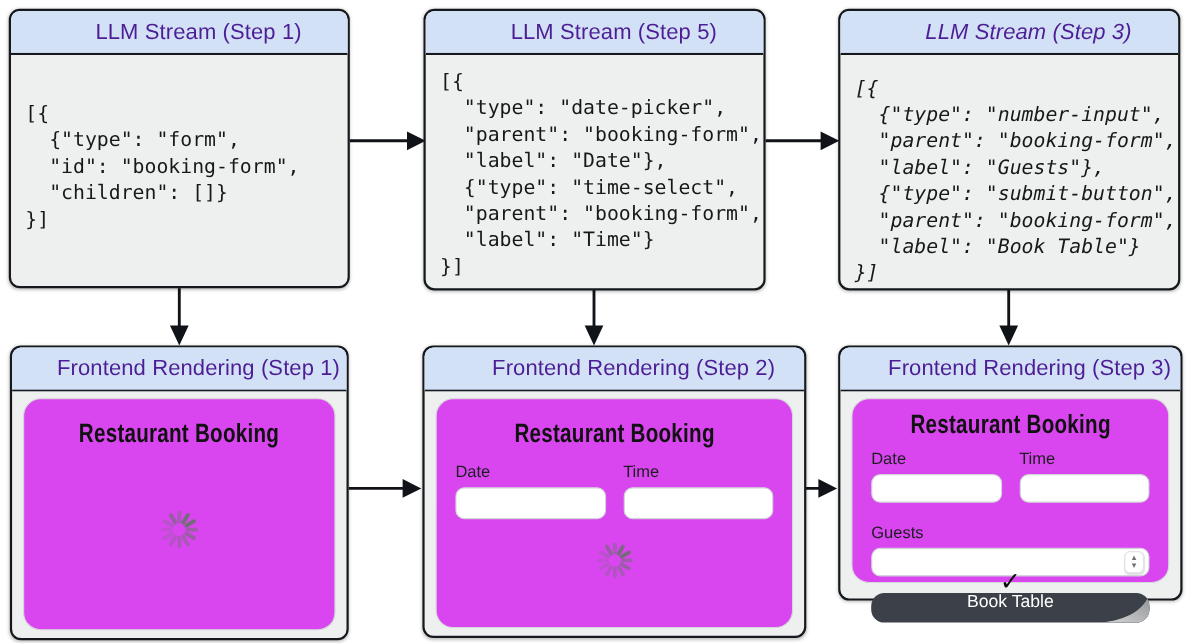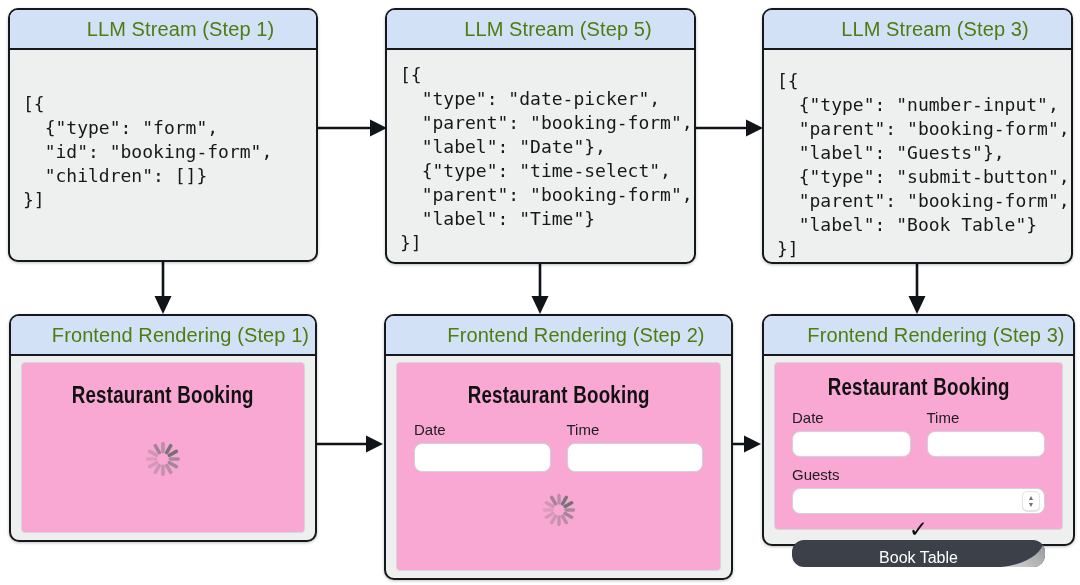--- a/index.html
+++ b/index.html
@@ -15,48 +15,48 @@
   html,body{background:#ffffff;}
   body{font-family:"Liberation Sans",sans-serif;color:#0c0d0e;}
   .canvas{position:relative;width:1080px;height:585px;background:#ffffff;overflow:hidden;}
 
   .connectors{position:absolute;left:0;top:0;width:1080px;height:585px;pointer-events:none;}
 
   .panel{position:absolute;background:var(--panel-body-bg);border:2px solid var(--border);
          border-radius:10px;box-shadow:0 1px 3px rgba(0,0,0,.25);}
   .panel-header{height:40px;background:var(--header-bg);border-bottom:2px solid var(--border);
          border-radius:8px 8px 0 0;display:flex;align-items:center;justify-content:center;
-         font-size:20px;letter-spacing:.1px;color:#4d7c0f;padding-left:35px;}
+         font-size:20px;letter-spacing:.1px;color:#4c1d95;padding-left:35px;}
   .code{margin:0;font-family:"DejaVu Sans Mono",monospace;font-size:18px;line-height:24px;
          color:#17181a;white-space:pre;padding-left:13px;}
   .code.pad1{padding-top:42px;}
   .code.pad2{padding-top:13px;}
   .code.pad3{padding-top:19px;}
 
-  .card{position:absolute;left:10px;right:10px;top:46px;bottom:7px;background:#f9a8d4;
-        border:1.5px solid var(--card-border);border-radius:4px;}
+  .card{position:absolute;left:10px;right:10px;top:46px;bottom:7px;background:#d946ef;
+        border:1.5px solid var(--card-border);border-radius:16px;}
   .card-inner{padding:12px 17px 0 17px;position:relative;height:100%;}
   .form-title{text-align:center;white-space:nowrap;font-size:24px;font-weight:700;
         color:#111;margin-top:6px;}
   .form-title .cond{display:inline-block;transform:scaleX(.78);letter-spacing:.3px;}
   .form-row{display:flex;gap:16px;margin-top:12px;}
   .form-field{flex:1;}
   .field-label{font-size:15px;color:#1c1d1f;margin-bottom:5px;}
   .input{height:29px;width:100%;background:#fff;border:1px solid var(--input-border);
         border-radius:8px;position:relative;}
   .input.small{height:26px;}
   .stepper{position:absolute;right:4px;top:50%;transform:translateY(-50%);
         width:18px;height:20px;background:#fff;border:1px solid #e2e3e5;border-radius:5px;
         box-shadow:0 1px 1px rgba(0,0,0,.12);display:flex;flex-direction:column;
         align-items:center;justify-content:center;color:#6f7276;}
   .stepper span{font-size:7px;line-height:7px;}
   .spinner-wrap{position:absolute;left:50%;transform:translate(-50%,-50%);}
-  .submit-btn{margin-top:26px;height:27px;width:100%;background:var(--button-bg);
+  .submit-btn{margin-top:15px;height:27px;width:100%;background:var(--button-bg);
         border:none;border-radius:12px;color:var(--button-text);font-size:16px;
-        font-family:"Liberation Sans",sans-serif;display:flex;align-items:flex-end;
+        font-family:"Liberation Sans",sans-serif;display:flex;align-items:flex-start;
         justify-content:center;position:relative;overflow:hidden;cursor:pointer;}
   .btn-curl{position:absolute;right:0;top:0;height:100%;}
   .check{position:absolute;left:50%;bottom:-12px;transform:translateX(-50%);
         font-family:"DejaVu Sans",sans-serif;font-size:23px;font-weight:700;color:#0b0b0b;
         line-height:1;}
 </style>
 </head>
 <body>
 
 <div class="canvas">
@@ -97,33 +97,33 @@
     <pre class="code pad2">[{
   "type": "date-picker",
   "parent": "booking-form",
   "label": "Date"},
   {"type": "time-select",
   "parent": "booking-form",
   "label": "Time"}
 }]</pre>
   </section>
 
-  <section class="panel" style="left:762px;top:8px;width:311px;height:256px;">
+  <section class="panel" style="left:762px;top:8px;width:311px;height:256px;font-style:italic;">
     <header class="panel-header">LLM Stream (Step 3)</header>
     <pre class="code pad3">[{
   {"type": "number-input",
   "parent": "booking-form",
   "label": "Guests"},
   {"type": "submit-button",
   "parent": "booking-form",
   "label": "Book Table"}
 }]</pre>
   </section>
 
-  <section class="panel" style="left:9px;top:314px;width:308px;height:228px;">
+  <section class="panel" style="left:9px;top:314px;width:308px;height:268px;">
     <header class="panel-header">Frontend Rendering (Step 1)</header>
     <div class="card">
       <div class="card-inner">
         <h2 class="form-title"><span class="cond">Restaurant Booking</span></h2>
         <div class="spinner-wrap" style="top:58%;">
           <svg width="38" height="38" viewBox="0 0 36 36" stroke="#6e6e73" stroke-width="3.4" stroke-linecap="round">
             <line x1="18" y1="11" x2="18" y2="3.5" opacity="0.45"></line>
             <line x1="21.5" y1="11.9" x2="25.3" y2="5.4" opacity="0.9"></line>
             <line x1="24.1" y1="14.5" x2="30.6" y2="10.8" opacity="0.95"></line>
             <line x1="25" y1="18" x2="32.5" y2="18" opacity="0.55"></line>
@@ -184,21 +184,21 @@
         <div class="form-row" style="margin-top:8px;">
           <div class="form-field">
             <div class="field-label">Date</div>
             <div class="input small"></div>
           </div>
           <div class="form-field">
             <div class="field-label">Time</div>
             <div class="input small"></div>
           </div>
         </div>
-        <div style="margin-top:9px;">
+        <div style="margin-top:19px;">
           <div class="field-label">Guests</div>
           <div class="input small">
             <div class="stepper">
               <span>▲</span>
               <span>▼</span>
             </div>
           </div>
         </div>
         <button class="submit-btn">
           <span>Book Table</span>

